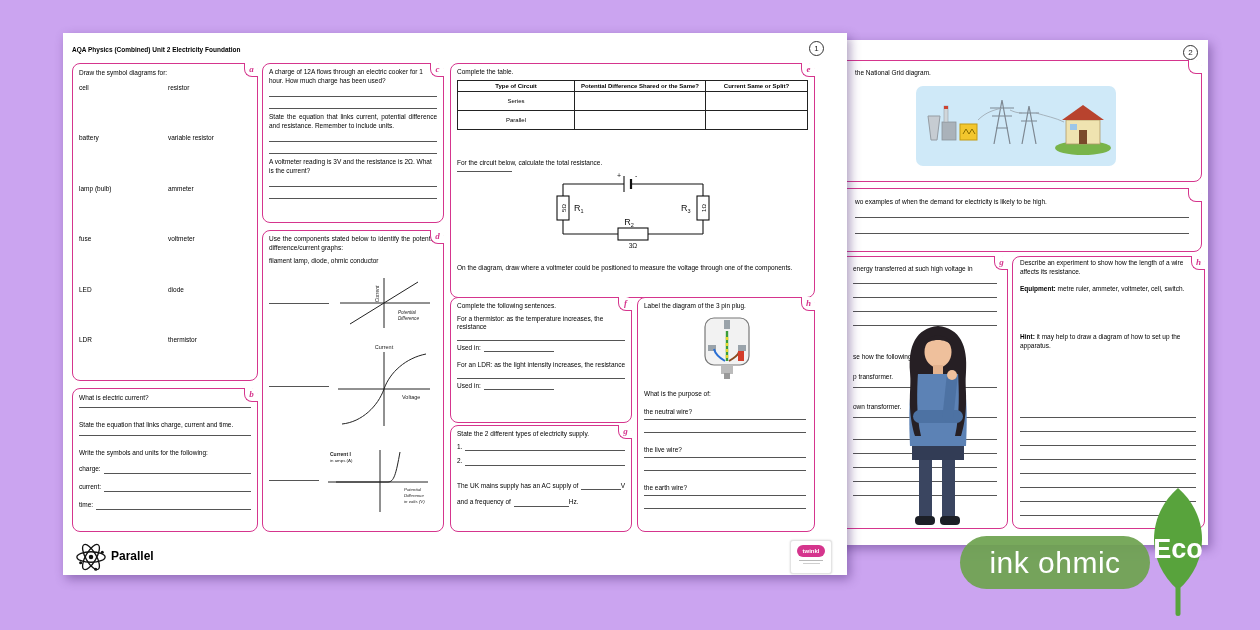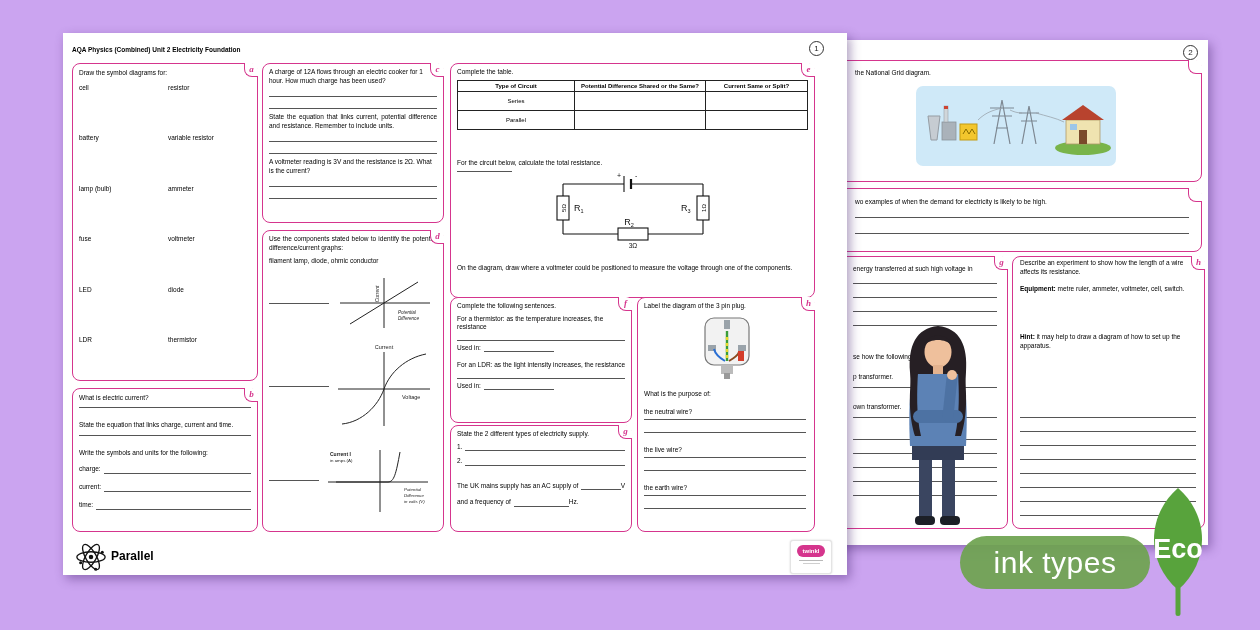--- a/index.html
+++ b/index.html
@@ -380,19 +380,19 @@
   <span class="abs" style="left:48px;top:516px;font-size:12px;font-weight:bold;color:#000">Parallel</span>
 
   <div class="abs" style="left:727px;top:507px;width:40px;height:32px;background:#fff;border:1px solid #e4e4e4;border-radius:3px;box-shadow:0 0 2px rgba(0,0,0,.18)">
     <div style="margin:4px auto 0;width:28px;height:12px;background:#d5358d;border-radius:7px;color:#fff;font-size:6px;line-height:12px;text-align:center;font-weight:bold">twinkl</div>
     <div style="margin:3px auto 0;width:24px;height:1px;background:#b9b9b9"></div>
     <div style="margin:2px auto 0;width:17px;height:1px;background:#cfcfcf"></div>
   </div>
 </div>
 
 <div id="ink-badge">
-  <span>ink types</span>
+  <span>ink ohmic</span>
 </div>
 <svg id="eco-leaf" viewBox="0 0 86 132">
   <path d="M44,2 C74,28 78,74 44,104 C10,74 14,28 44,2 Z" fill="#58a33c"></path>
   <rect x="41.5" y="100" width="5" height="30" rx="2.5" fill="#58a33c"></rect>
   <text x="44" y="72" text-anchor="middle" font-size="27" font-weight="bold" fill="#fff">Eco</text>
 </svg>
 
 </body></html>

